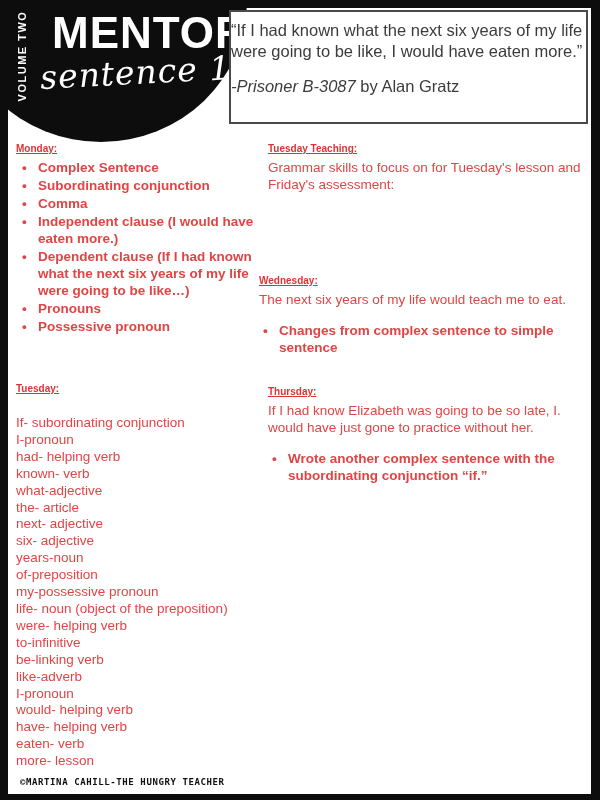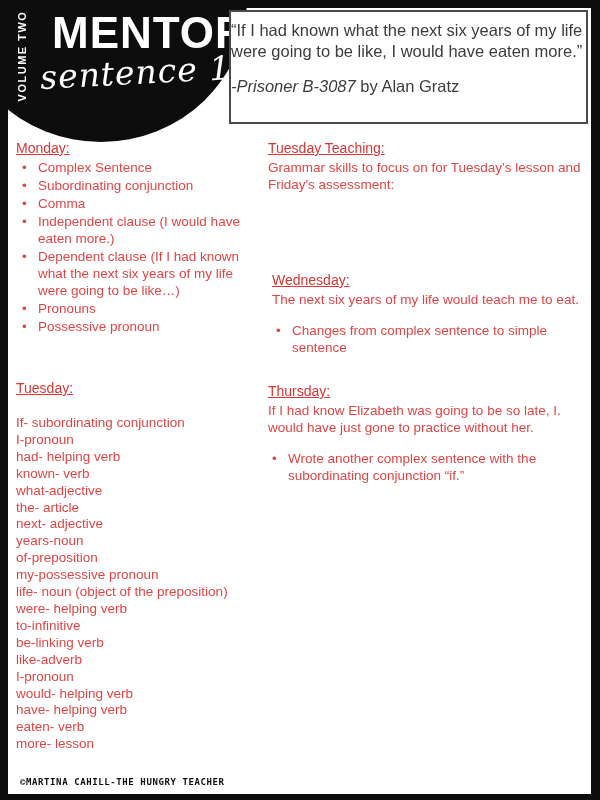--- a/index.html
+++ b/index.html
@@ -41,37 +41,37 @@
   .quote-box{
     position:absolute;left:229px;top:10px;width:359px;height:114px;z-index:20;
     box-sizing:border-box;background:#ffffff;border:2px solid #4a4a4a;
     padding:8px 0;color:var(--quote);font-size:16.5px;line-height:1.3;
   }
   .quote-attr{margin-top:13px;}
   .quote-attr .title{font-style:italic;text-align:right;}
   
   .sec{position:absolute;color:var(--red);font-size:13.5px;line-height:17px;z-index:15;}
   .sec h2{
-    margin:0 0 2px 0;font-size:14px;line-height:17px;font-weight:normal;
+    margin:0 0 2px 0;font-size:10px;line-height:17px;font-weight:bold;
     color:var(--redh);
   }
   .sec h2 .u{text-decoration:underline;}
   .blist{list-style:none;margin:0;padding:0;}
-  .blist li{position:relative;padding-left:22px;margin:0 0 1px 0;}
+  .blist li{position:relative;padding-left:22px;margin:0 0 1px 0;font-weight:bold;}
   .blist li::before{content:"•";position:absolute;left:6px;top:0;}
   .blist.tight li{padding-left:20px;}
   .blist.tight li::before{left:4px;}
   .plain{margin:18px 0 0 0;}
   .plain div{line-height:16.9px;}
   .para{margin:0;}
   .gap{margin-top:14px;}
   .monday{left:16px;top:140px;width:240px;}
   .tuesday{left:16px;top:380px;width:250px;}
   .tteach{left:268px;top:140px;width:316px;}
-  .wednesday{left:272px;top:272px;width:316px;}
+  .wednesday{left:259px;top:272px;width:316px;}
   .thursday{left:268px;top:383px;width:316px;}
   .footer{
     position:absolute;left:20px;top:777px;z-index:45;color:#101010;
     font-size:9px;font-weight:bold;letter-spacing:0.6px;
     font-family:"DejaVu Sans Mono", monospace;
   }
 </style>
 </head>
 <body>
 
@@ -105,20 +105,21 @@
     <h2><span class="u">Tuesday:</span></h2>
     <div class="plain">
 
     <div><span>If- subordinating conjunction</span></div>
         <div><span>I-pronoun</span></div>
         <div><span>had- helping verb</span></div>
         <div><span>known- verb</span></div>
         <div><span>what-adjective</span></div>
         <div><span>the- article</span></div>
         <div><span>next- adjective</span></div>
+        <div><span>six- adjective</span></div>
         <div><span>years-noun</span></div>
         <div><span>of-preposition</span></div>
         <div><span>my-possessive pronoun</span></div>
         <div><span>life- noun (object of the preposition)</span></div>
         <div><span>were- helping verb</span></div>
         <div><span>to-infinitive</span></div>
         <div><span>be-linking verb</span></div>
         <div><span>like-adverb</span></div>
         <div><span>I-pronoun</span></div>
         <div><span>would- helping verb</span></div>

